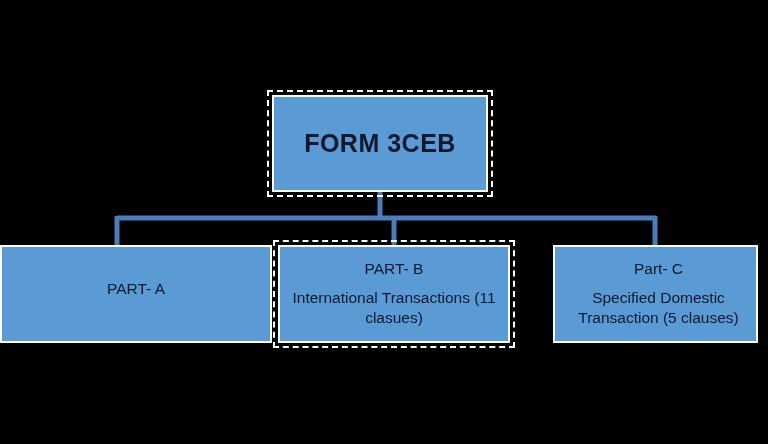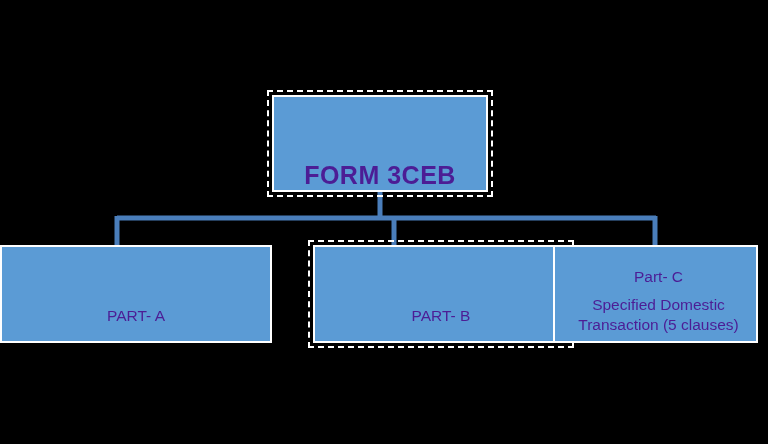--- a/index.html
+++ b/index.html
@@ -32,23 +32,23 @@
 
   
   .node {
     position: absolute;
     box-sizing: border-box;
     background: #5B9BD5;
     border: 2px solid #FFFFFF;
     display: flex;
     flex-direction: column;
     align-items: center;
-    justify-content: flex-end;
+    justify-content: center;
     text-align: center;
-    color: #4c1d95;
+    color: #0f172a;
   }
 
   
   .node.selected::after {
     content: "";
     position: absolute;
     left: -7px;
     top: -7px;
     right: -7px;
     bottom: -7px;
@@ -70,21 +70,21 @@
     line-height: 1.15;
   }
 
   
   .child-node {
     top: 245px;
     height: 98px;
     padding: 6px 6px;
   }
   #node-part-a { left: 0px;   width: 272px; }
-  #node-part-b { left: 278px; width: 256px; margin-left: 35px; }
+  #node-part-b { left: 278px; width: 232px; }
   #node-part-c { left: 553px; width: 205px; padding-left: 12px; }
 
   .child-title {
     font-size: 15.5px;
     font-weight: normal;
     line-height: 1.2;
     margin-bottom: 9px;
   }
   .child-desc {
     font-size: 15.5px;
@@ -113,20 +113,21 @@
   <div id="root-node" class="node selected">
     <div class="root-title">FORM 3CEB</div>
   </div>
 
   <div id="node-part-a" class="node child-node">
     <div class="child-title">PART- A</div>
   </div>
 
   <div id="node-part-b" class="node child-node selected">
     <div class="child-title">PART- B</div>
+    <div class="child-desc">International Transactions (11 clasues)</div>
   </div>
 
   <div id="node-part-c" class="node child-node">
     <div class="child-title">Part- C</div>
     <div class="child-desc">Specified Domestic Transaction (5 clauses)</div>
   </div>
 
 </div>
 
 </body></html>

